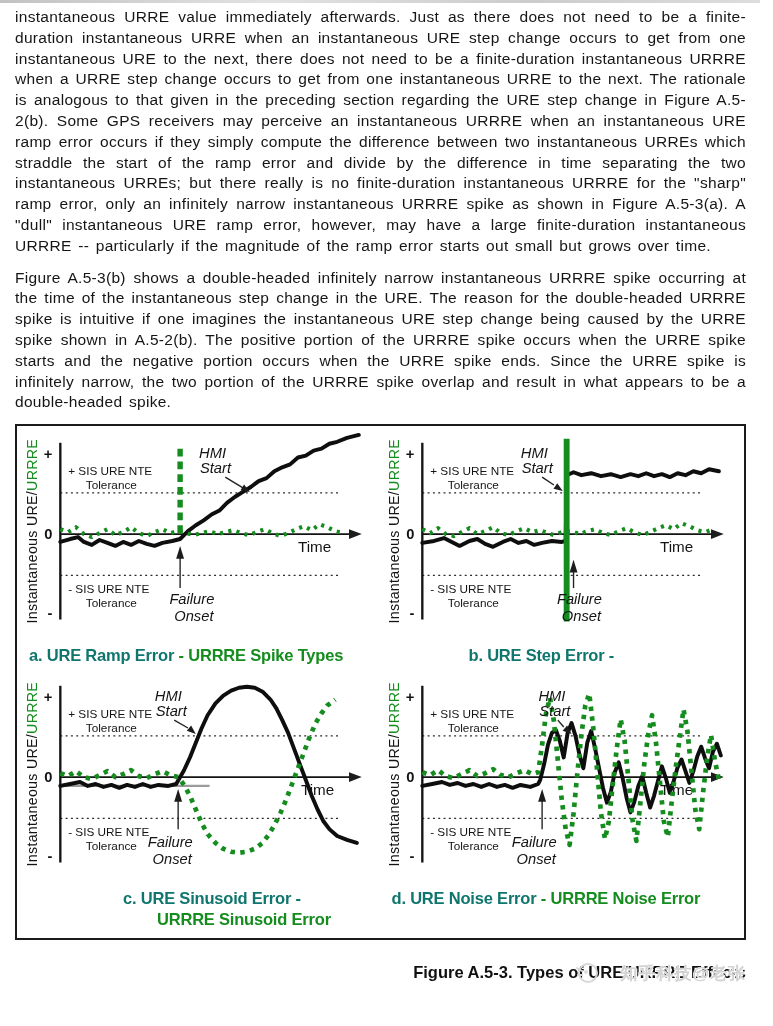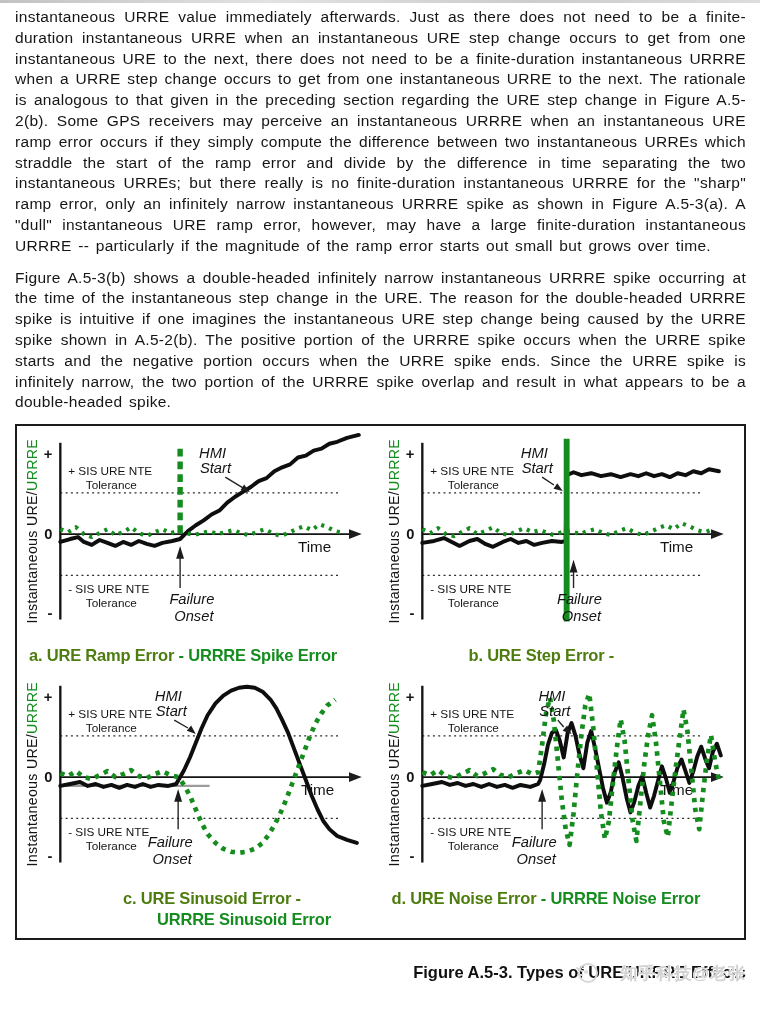--- a/index.html
+++ b/index.html
@@ -35,21 +35,21 @@
   .ure{fill:none;stroke:#0e0e0e;stroke-width:4;stroke-linejoin:round;stroke-linecap:round;}
   .urrre{fill:none;stroke:var(--green);stroke-width:4.2;stroke-dasharray:3.2 5.4;stroke-linejoin:round;}
   .urrre-big{fill:none;stroke:var(--green);stroke-width:4.8;stroke-dasharray:4.5 5.5;stroke-linejoin:round;}
   .spike-dashed{fill:none;stroke:var(--green);stroke-width:5.5;stroke-dasharray:8 5;}
   .spike-solid{fill:none;stroke:var(--green);stroke-width:6;}
   .grayref{fill:none;stroke:#9b9b9b;stroke-width:2.4;}
   .ann{stroke:#222;stroke-width:1.4;fill:none;}
   .annhead{fill:#1c1c1c;stroke:none;}
   .panel-caption{font-size:16.5px;font-weight:bold;line-height:21px;
     letter-spacing:-0.2px;margin:3px 0 6px 6px;color:#101010;white-space:nowrap;}
-  .cap-black{color:#4d7c0f;}
+  .cap-black{color:#0f766e;}
   .cap-green{color:var(--green);}
   .two-line .cap-green{display:block;margin-left:34px;}
   .caption-b{margin-left:84px;}
   .caption-c{margin-left:100px;}
   .caption-d{margin-left:7px;}
   .bottom-row{position:relative;margin-top:14px;height:52px;}
   .fig-caption{text-align:right;font-weight:bold;font-size:16.5px;padding-top:9px;color:#111;}
   .watermark{
     position:absolute;right:0px;top:6px;display:flex;align-items:center;gap:20px;
     color:#d3d3d3;font-weight:bold;font-size:17px;letter-spacing:1px;
@@ -88,21 +88,21 @@
         <path class="urrre" d="M38,100 L46,103 L54,98 L62,105 L70,108 L78,104 L86,100 L94,106 L102,103 L110,98 L118,104 L126,107 L134,103 L142,100 L150,104 L158,102 L166,104 L174,106 L182,104 L190,102 L198,105 L206,103 L214,101 L222,104 L230,106 L238,103 L246,100 L254,104 L262,107 L270,104 L278,100 L286,97 L294,101 L302,95 L310,98 L318,102 L326,104"></path>
         <text class="t-ital" x="193" y="27" text-anchor="middle">HMI</text>
         <text class="t-ital" x="196" y="43" text-anchor="middle">Start</text>
         <line class="ann" x1="206" y1="47" x2="224" y2="58"></line>
         <polygon class="annhead" points="231,62 221.5,60.4 225.1,54.4"></polygon>
         <text class="t-ital" x="172" y="176" text-anchor="middle">Failure</text>
         <text class="t-ital" x="174" y="193" text-anchor="middle">Onset</text>
         <line class="ann" x1="160" y1="160" x2="160" y2="128"></line>
         <polygon class="annhead" points="156,130 164,130 160,117"></polygon>
       </svg>
-      <div class="panel-caption"><span class="cap-black">a.  URE Ramp Error</span> <span class="cap-green">- URRRE Spike Error</span></div>
+      <div class="panel-caption"><span class="cap-black">a.  URE Ramp Error</span> <span class="cap-green">- URRRE Spike Types</span></div>
     </div>
 
     <div class="panel">
       <svg viewBox="0 0 360 215">
         <line class="tol" x1="38" y1="63" x2="324" y2="63"></line>
         <line class="tol" x1="38" y1="147" x2="324" y2="147"></line>
         <line class="yax" x1="38" y1="12" x2="38" y2="192"></line>
         <line class="ax" x1="38" y1="105" x2="334" y2="105"></line>
         <polygon class="annhead" points="332,100 332,110 345,105"></polygon>
         <text class="t-axis" x="30" y="29" text-anchor="end">+</text>

